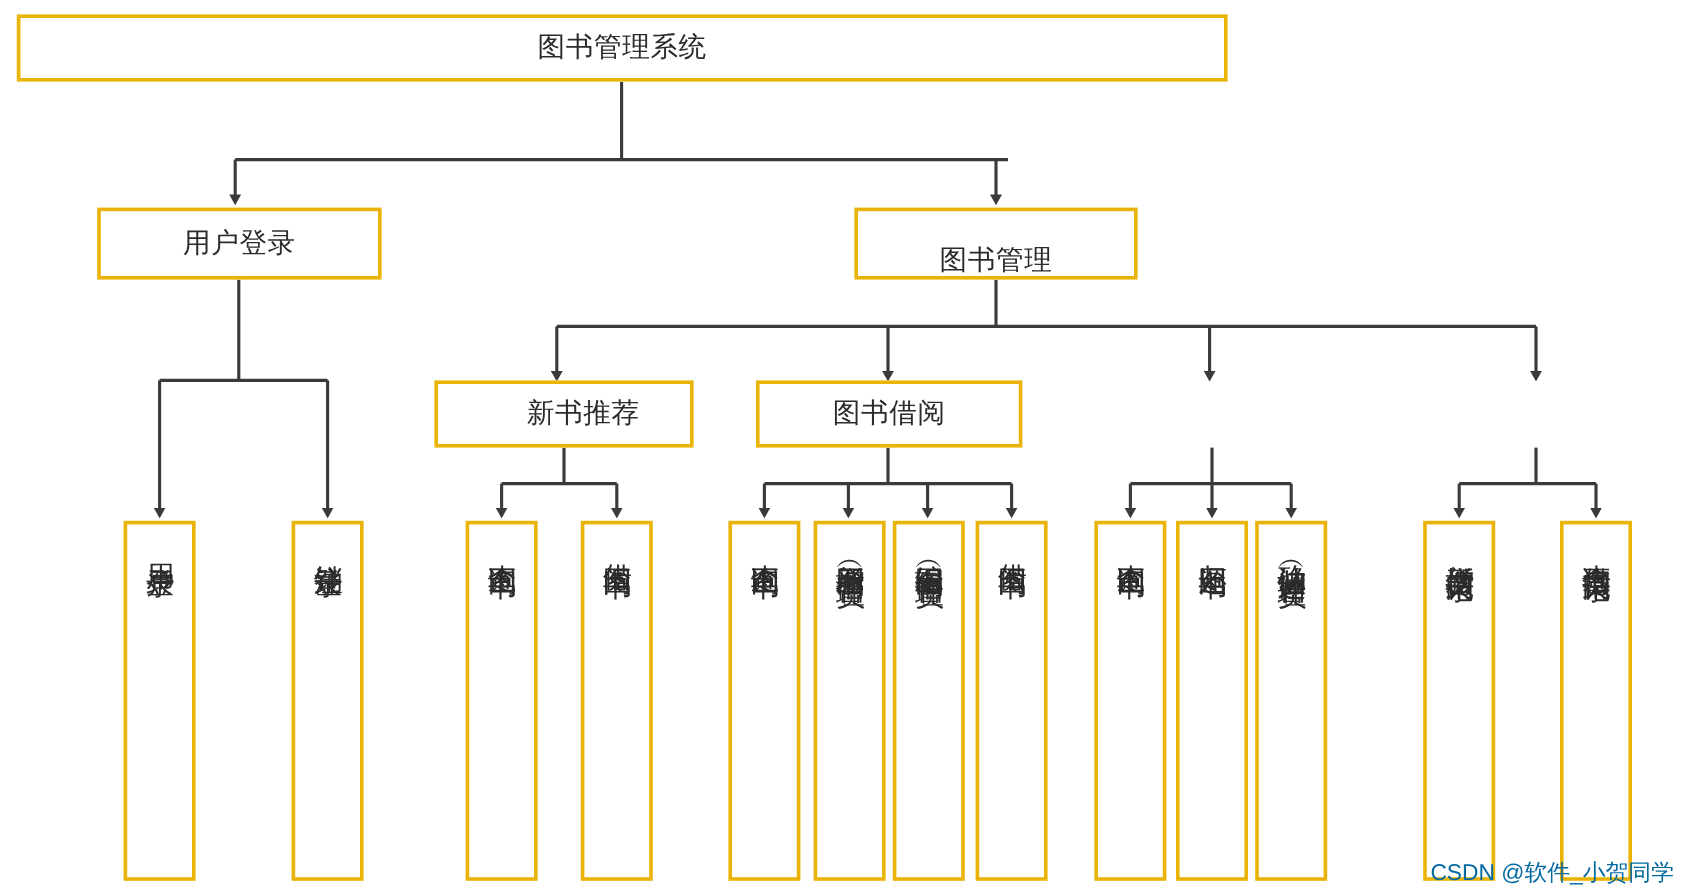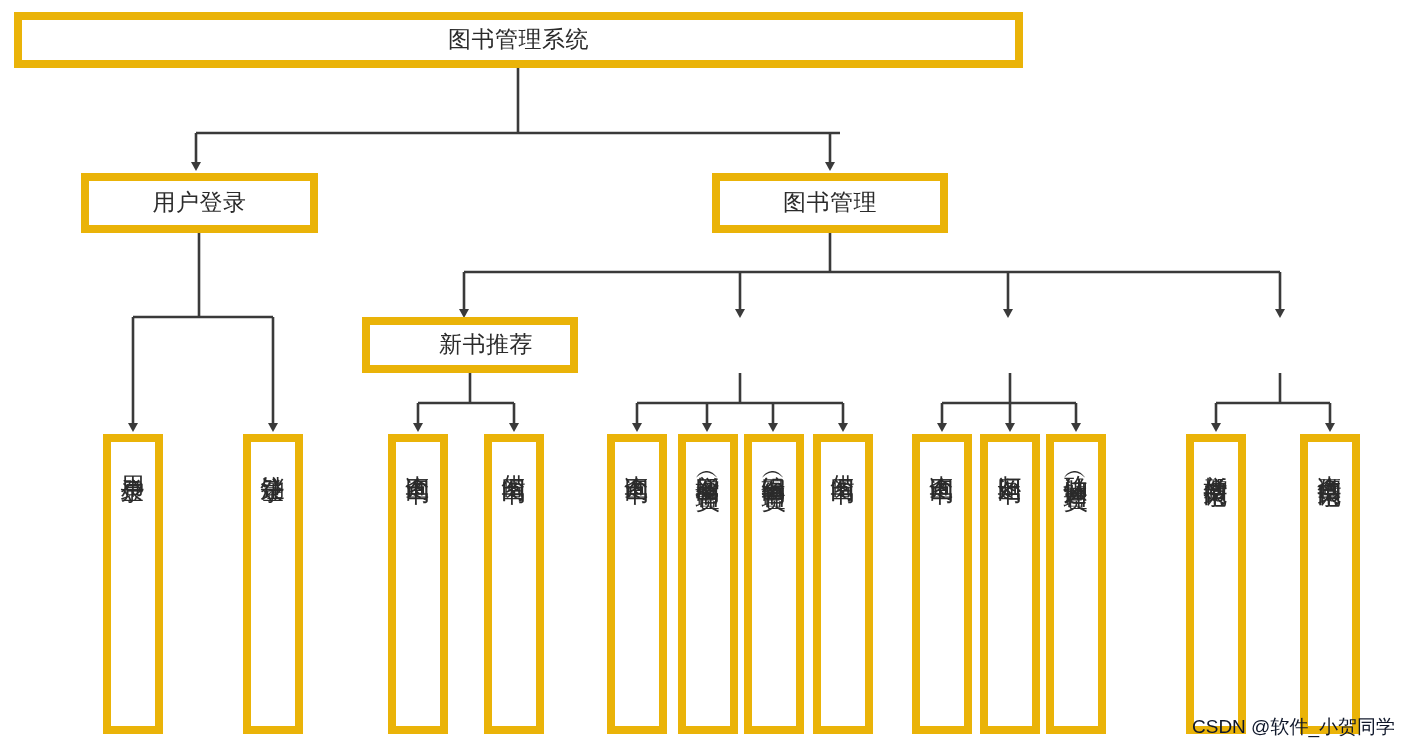--- a/index.html
+++ b/index.html
@@ -23,21 +23,21 @@
     left: 0;
     top: 0;
     width: 1405px;
     height: 747px;
     pointer-events: none;
   }
   .node {
     position: absolute;
     box-sizing: border-box;
     background: #ffffff;
-    border: 8px solid #eab308;
+    border: 3px solid #eab308;
     display: flex;
     align-items: center;
     justify-content: center;
     color: #2b2b2b;
   }
   .node-label {
     display: block;
     text-align: center;
     line-height: 1.18;
     letter-spacing: 0.5px;
@@ -60,21 +60,21 @@
     text-orientation: upright;
     font-size: 24px;
     line-height: 1.05;
     letter-spacing: 2px;
     white-space: normal;
     max-height: 100%;
   }
   .watermark {
     position: absolute;
     font-size: 19px;
-    color: #0f172a;
+    color: #0369a1;
     white-space: nowrap;
     user-select: none;
   }
 </style>
 </head>
 <body>
 
 <div id="diagram-root">
 
   <svg id="edge-layer" viewBox="0 0 1405 747" xmlns="http://www.w3.org/2000/svg">
@@ -128,28 +128,31 @@
   </svg>
 
   <div class="node horiz root" style="left:14px; top:12px; width:1009px; height:56px;">
     <span class="node-label">图书管理系统</span>
   </div>
 
   <div class="node horiz" style="left:81px; top:173px; width:237px; height:60px;">
     <span class="node-label">用户登录</span>
   </div>
 
-  <div class="node horiz" style="left:712px; top:173px; width:236px; height:60px;">
+  <div class="node horiz" style="left:712px; top:173px; width:236px; height:60px;align-items:flex-end;">
     <span class="node-label">图书管理</span>
   </div>
 
   <div class="node horiz" style="left:362px; top:317px; width:216px; height:56px;padding-left:32px;">
     <span class="node-label">新书推荐</span>
   </div>
 
+  <div class="node horiz" style="left:630px; top:317px; width:222px; height:56px;">
+    <span class="node-label">图书借阅</span>
+  </div>
 
 
 
   <div class="node vert" style="left:103px; top:434px; width:60px; height:300px;">
     <span class="node-label">用户登录</span>
   </div>
 
   <div class="node vert" style="left:243px; top:434px; width:60px; height:300px;">
     <span class="node-label">注销登录</span>
   </div>

